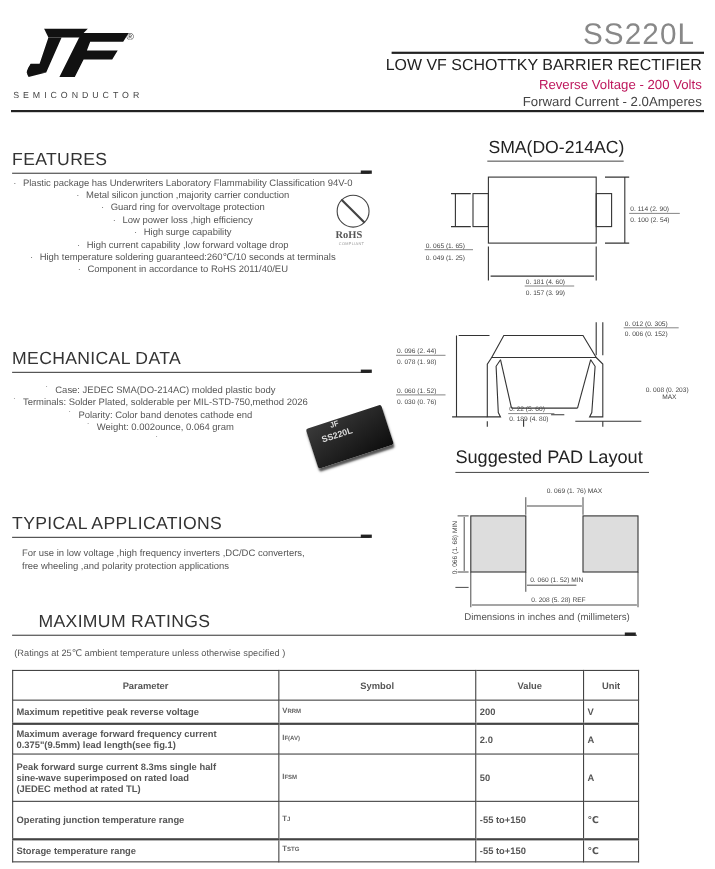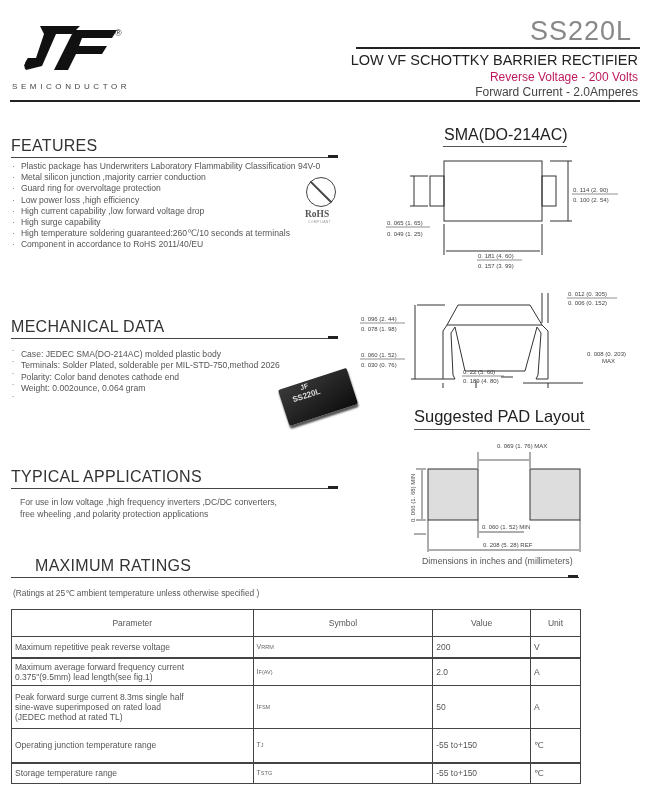--- a/index.html
+++ b/index.html
@@ -17,21 +17,21 @@
   #subtitle { right: 12px; top: 52px; font-size: 14.5px; color: #222; }
   #rv { right: 12px; top: 70px; font-size: 12px; color: #be185d; }
   #fc { right: 12px; top: 85px; font-size: 12px; color: #444; }
   #hline-r2 { left: 350px; top: 100px; width: 290px; height: 2px; background: #222; }
 
   
   .sec-title { font-size: 16px; color: #333; letter-spacing: 0.3px; }
   .sec-line { height: 1px; background: #444; }
   .sec-tab { width: 10px; height: 3px; background: #222; }
 
-  .bullets { font-size: 8.6px; color: #555; line-height: 11.2px; list-style: none; }
+  .bullets { font-size: 8.6px; color: #555; line-height: 11.2px; list-style: none; text-align: center; }
   .bullets li { white-space: nowrap; }
   .bullets li::before { content: "·"; margin-right: 6px; color: #777; }
   .mech li::before { content: "˙"; }
 
   
   #rohs-circle { left: 306px; top: 177px; width: 30px; height: 30px; border: 1.8px solid #444; border-radius: 50%; }
   #rohs-slash { left: 306px; top: 191px; width: 30px; height: 1.8px; background: #444; transform: rotate(45deg); }
   #rohs-text { left: 305px; top: 209px; font-family: "Liberation Serif", serif; font-size: 9.5px; font-weight: bold; color: #555; }
   #rohs-sub { left: 308px; top: 220px; font-size: 3.5px; color: #999; letter-spacing: 0.3px; }
 
@@ -40,21 +40,21 @@
   #chip-jf { left: 300px; top: 383px; font-size: 7px; color: #ddd; transform: rotate(-18deg); font-weight: bold; }
   #chip-pn { left: 292px; top: 391px; font-size: 8px; color: #ddd; transform: rotate(-18deg); font-weight: bold; }
 
   
   .dim { font-family: "Liberation Sans", sans-serif; font-size: 6px; fill: #444; }
   .pkg-title { font-size: 16px; color: #222; }
   .pkg-title-line { height: 1px; background: #555; }
 
   
   #ratings-table { left: 11px; top: 609px; width: 570px; border-collapse: collapse; font-size: 8.5px; color: #555; }
-  #ratings-table td, #ratings-table th { border: 1px solid #444; font-weight: normal; }
+  #ratings-table td, #ratings-table th { border: 1px solid #444; font-weight: bold; }
   #ratings-table th { height: 27px; text-align: center; }
   #ratings-table td { padding: 2px 3px; line-height: 10px; }
   #ratings-table td.c { text-align: left; }
   .sym { font-size: 7px; color: #666; }
   #ratings-table tr.thick td { border-top: 2px solid #444; }
 </style>
 </head>
 <body>
 
 <svg id="logo" class="abs" viewBox="0 0 95 44">
@@ -75,22 +75,22 @@
 <div id="hline-r2" class="abs"></div>
 
 <div class="abs sec-title" style="left:11px;top:137px;">FEATURES</div>
 <div class="abs sec-line" style="left:11px;top:157px;width:325px;"></div>
 <div class="abs sec-tab" style="left:328px;top:155px;"></div>
 <ul class="abs bullets" style="left:12px;top:161px;">
   <li>Plastic package has Underwriters Laboratory Flammability Classification 94V-0</li>
   <li>Metal silicon junction ,majority carrier conduction</li>
   <li>Guard ring for overvoltage protection</li>
   <li>Low power loss ,high efficiency</li>
+  <li>High surge capability</li>
   <li>High current capability ,low forward voltage drop</li>
-  <li>High surge capability</li>
   <li>High temperature soldering guaranteed:260℃/10 seconds at terminals</li>
   <li>Component  in  accordance  to  RoHS  2011/40/EU</li>
 </ul>
 <div id="rohs-circle" class="abs"></div>
 <div id="rohs-slash" class="abs"></div>
 <div id="rohs-text" class="abs">RoHS</div>
 <div id="rohs-sub" class="abs">COMPLIANT</div>
 
 <div class="abs sec-title" style="left:11px;top:318px;">MECHANICAL DATA</div>
 <div class="abs sec-line" style="left:11px;top:338px;width:325px;"></div>

